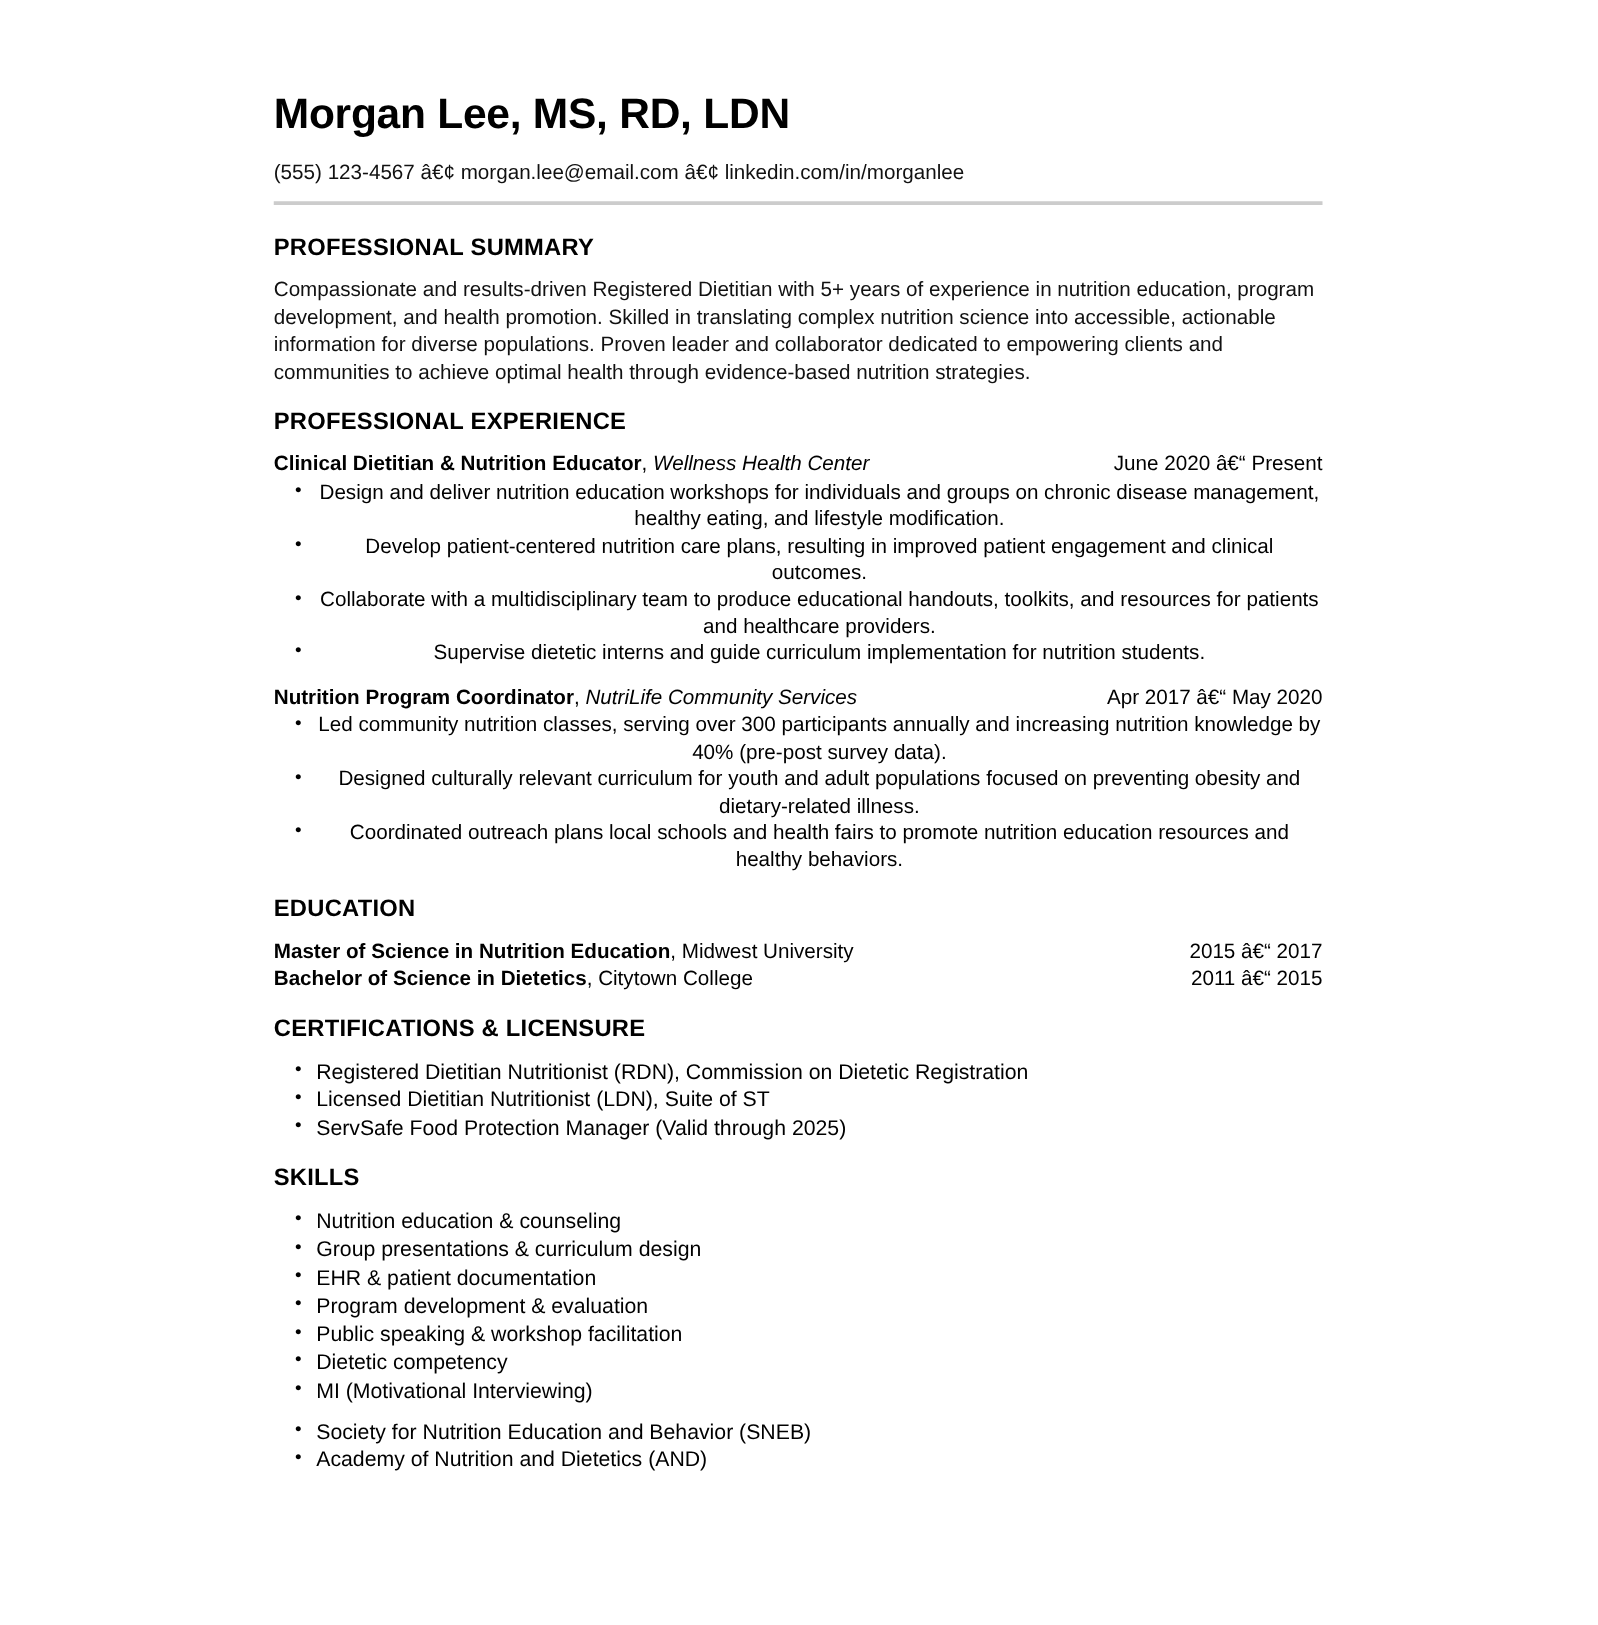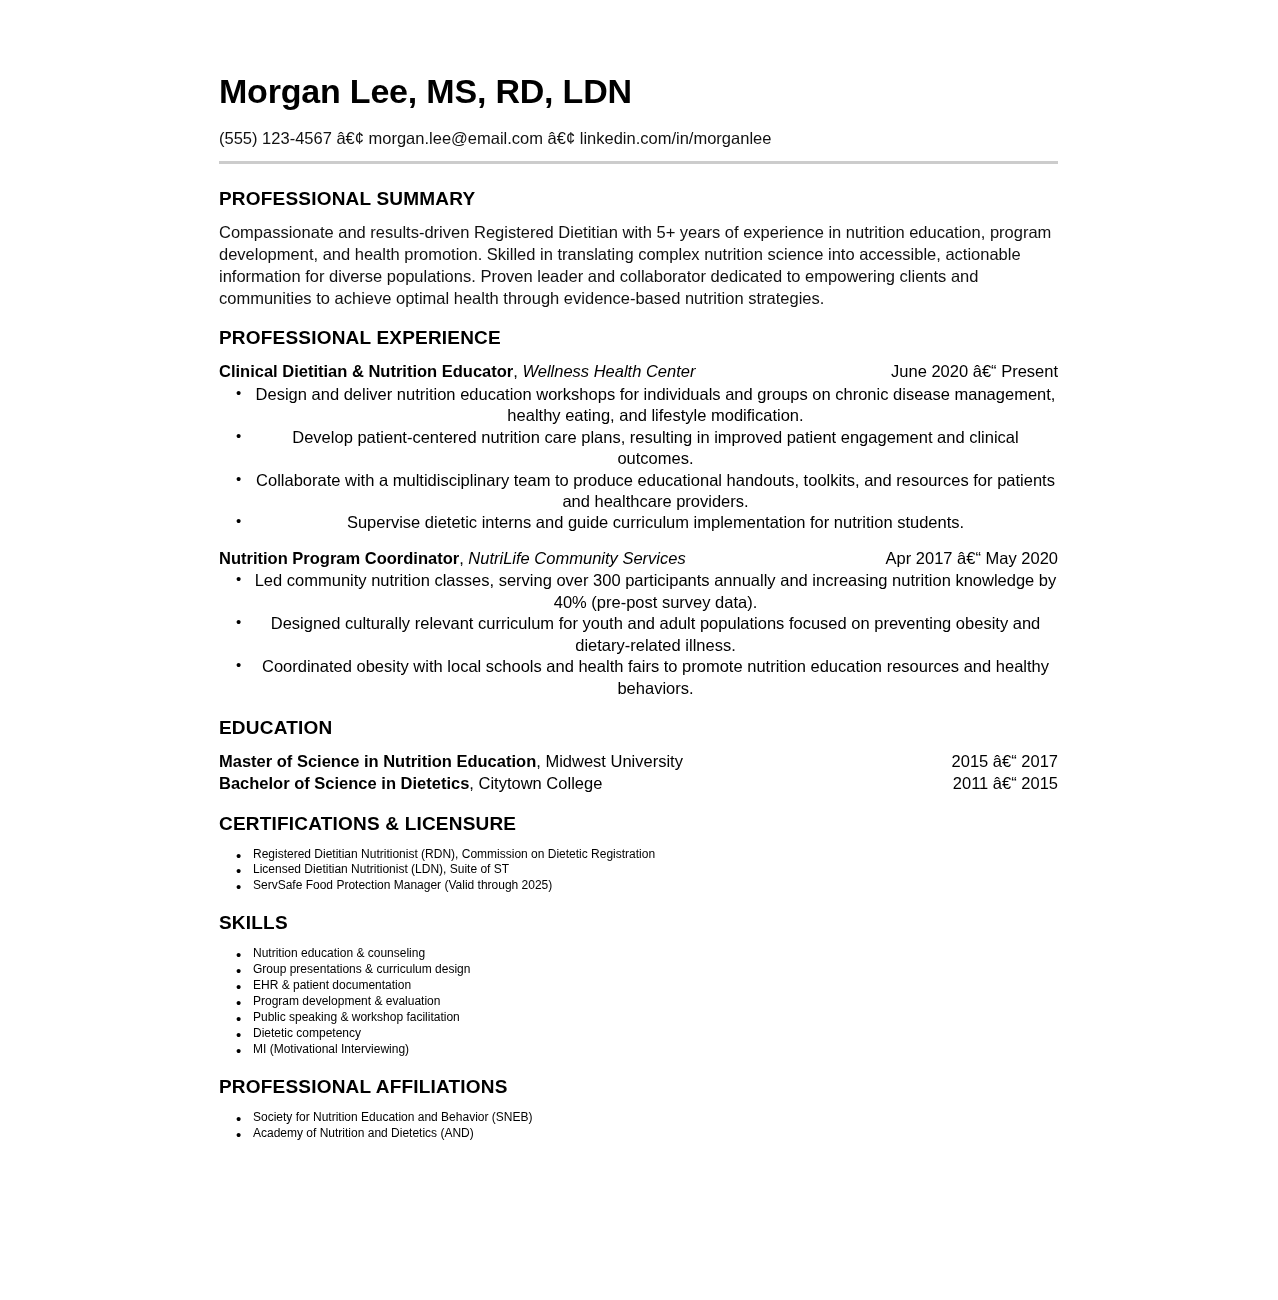--- a/index.html
+++ b/index.html
@@ -147,21 +147,21 @@
   }
 
   
   ul.plain-bullets {
     list-style: none;
     margin: 0;
     padding: 0;
   }
   ul.plain-bullets > li {
     position: relative;
-    font-size: 12px;
+    font-size: 17px;
     line-height: 1.33;
     padding-left: 22px;
     margin: 0 0 0 12px;
   }
   ul.plain-bullets > li::before {
     content: "\2022";
     position: absolute;
     left: 5px;
     top: -1px;
     font-size: 15px;
@@ -206,21 +206,21 @@
       <div class="job">
         <div class="job-head">
           <div class="job-head-left">
             <span class="job-title">Nutrition Program Coordinator</span><span class="job-sep">, </span><span class="job-org">NutriLife Community Services</span>
           </div>
           <div class="job-dates">Apr 2017 â€“ May 2020</div>
         </div>
         <ul class="bullets">
           <li>Led community nutrition classes, serving over 300 participants annually and increasing nutrition knowledge by 40% (pre-post survey data).</li>
           <li>Designed culturally relevant curriculum for youth and adult populations focused on preventing obesity and dietary-related illness.</li>
-          <li>Coordinated obesity with local schools and health fairs to promote nutrition education resources and healthy behaviors.</li>
+          <li>Coordinated outreach plans local schools and health fairs to promote nutrition education resources and healthy behaviors.</li>
         </ul>
       </div>
     </div>
 
     <div class="section">
       <h2 class="section-title">EDUCATION</h2>
 
       <div class="edu-row">
         <div class="edu-left">
           <span class="edu-degree">Master of Science in Nutrition Education</span><span class="edu-sep">, </span><span class="edu-school">Midwest University</span>
@@ -252,21 +252,20 @@
         <li>Group presentations &amp; curriculum design</li>
         <li>EHR &amp; patient documentation</li>
         <li>Program development &amp; evaluation</li>
         <li>Public speaking &amp; workshop facilitation</li>
         <li>Dietetic competency</li>
         <li>MI (Motivational Interviewing)</li>
       </ul>
     </div>
 
     <div class="section">
-      <h2 class="section-title">PROFESSIONAL AFFILIATIONS</h2>
       <ul class="plain-bullets">
         <li>Society for Nutrition Education and Behavior (SNEB)</li>
         <li>Academy of Nutrition and Dietetics (AND)</li>
       </ul>
     </div>
 
   </div>
 </div>
 
 </body></html>

